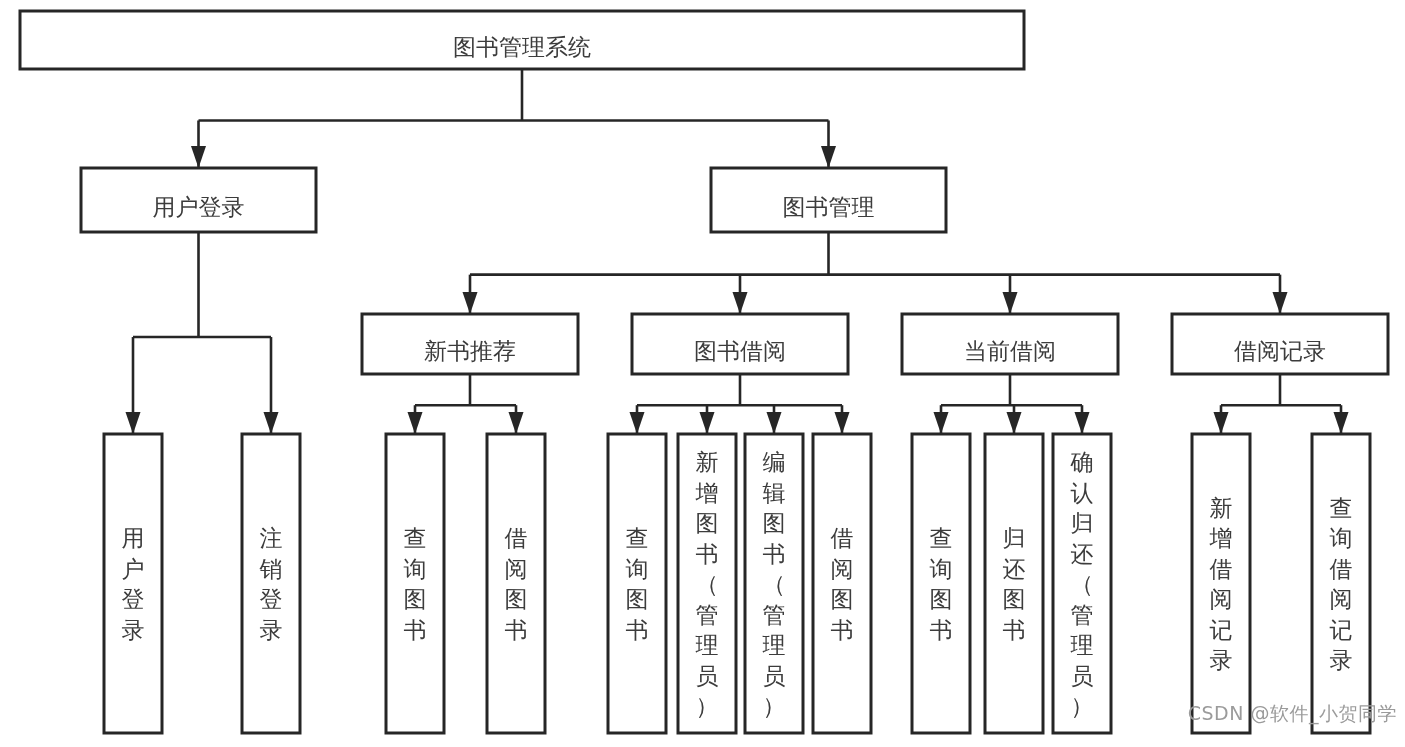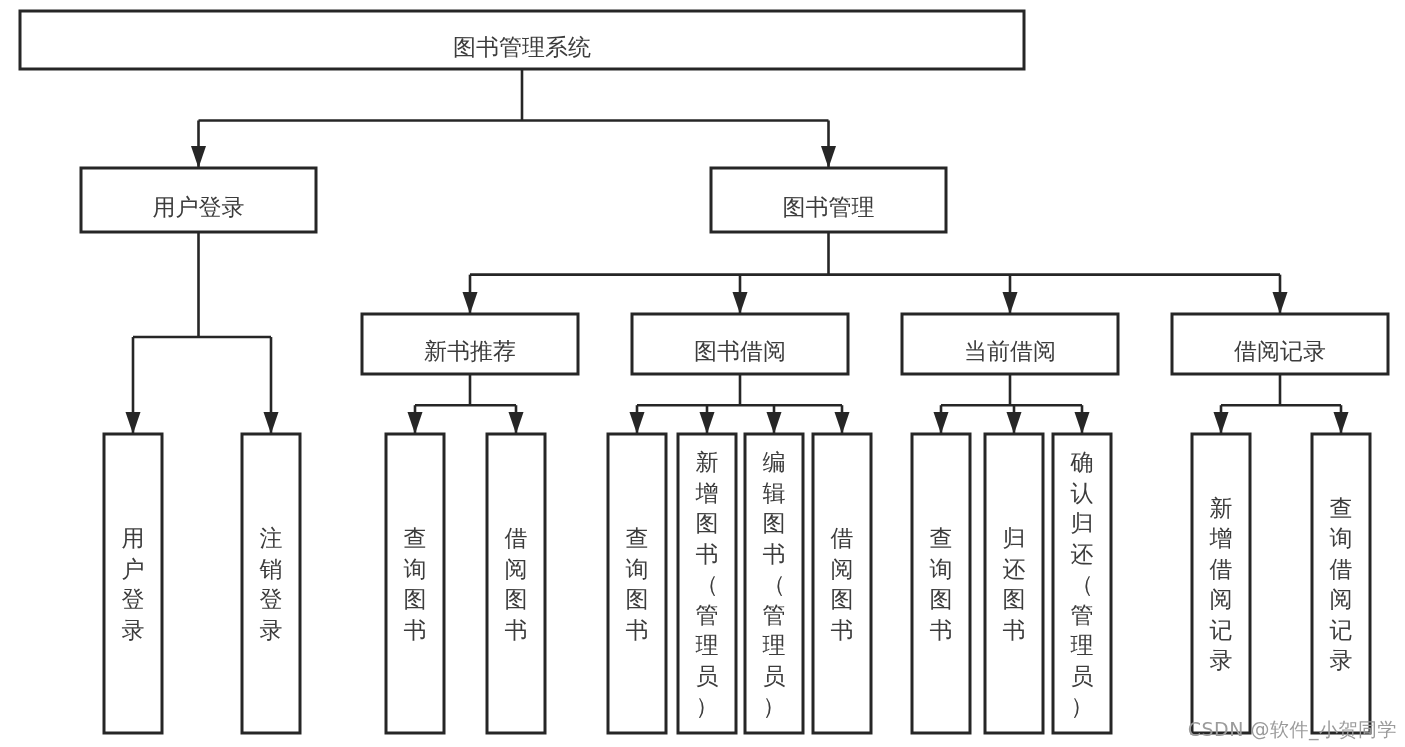--- a/index.html
+++ b/index.html
@@ -53,21 +53,21 @@
   }
   .node-label-v {
     font-family: "DejaVu Sans", "Liberation Sans", sans-serif;
     font-size: 23px;
     fill: #3c3c3c;
     text-anchor: middle;
   }
   .watermark-text {
     position: absolute;
     right: 8px;
-    bottom: 4px;
+    bottom: 20px;
     font-family: "DejaVu Sans", "Liberation Sans", sans-serif;
     font-size: 19px;
     color: #9b9b9b;
     white-space: nowrap;
     letter-spacing: 0.5px;
   }
 </style>
 </head>
 <body>
 

